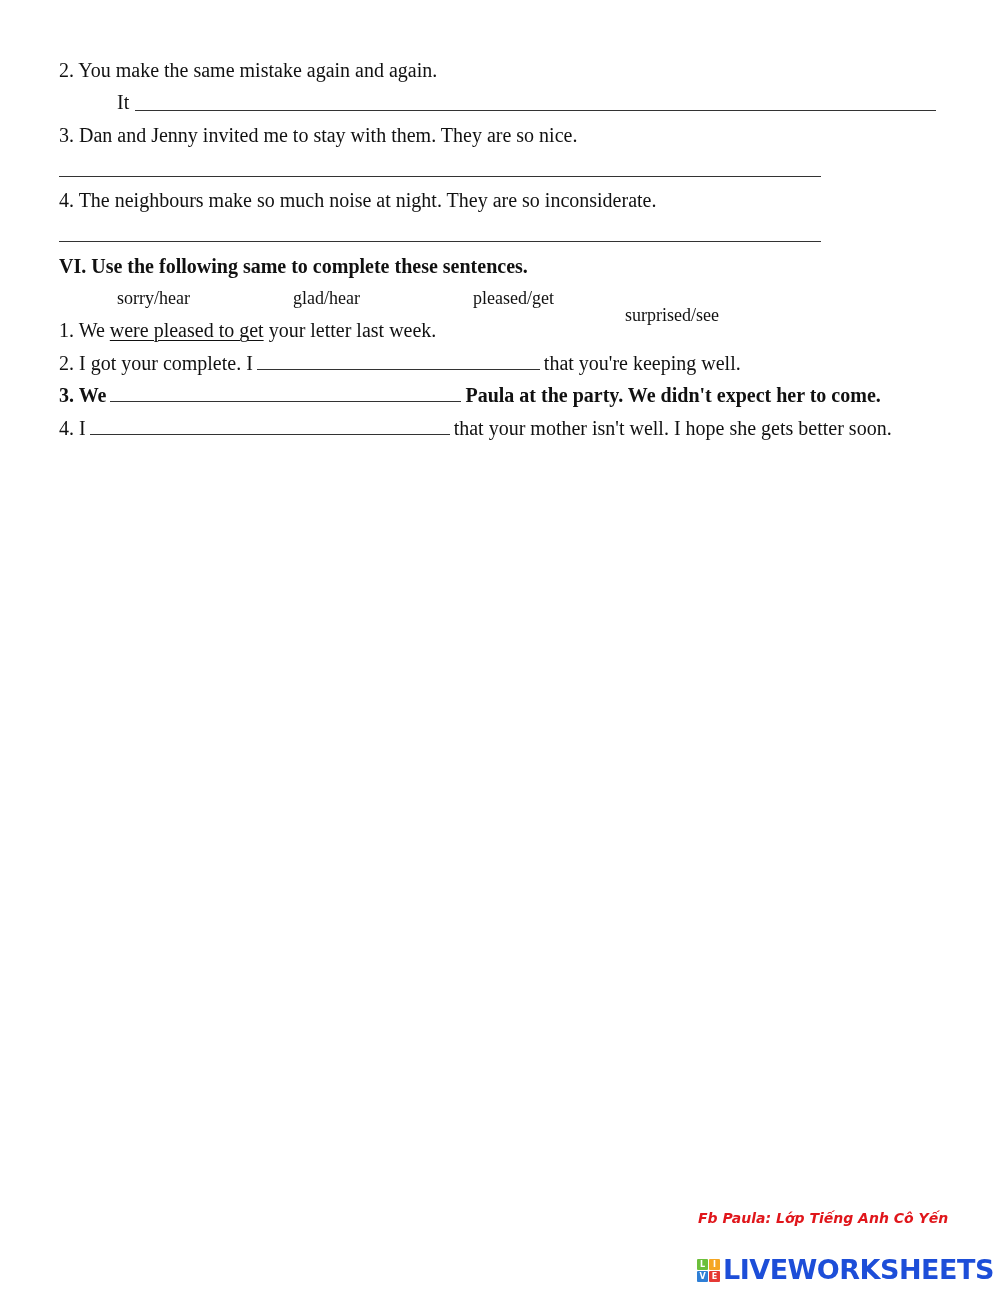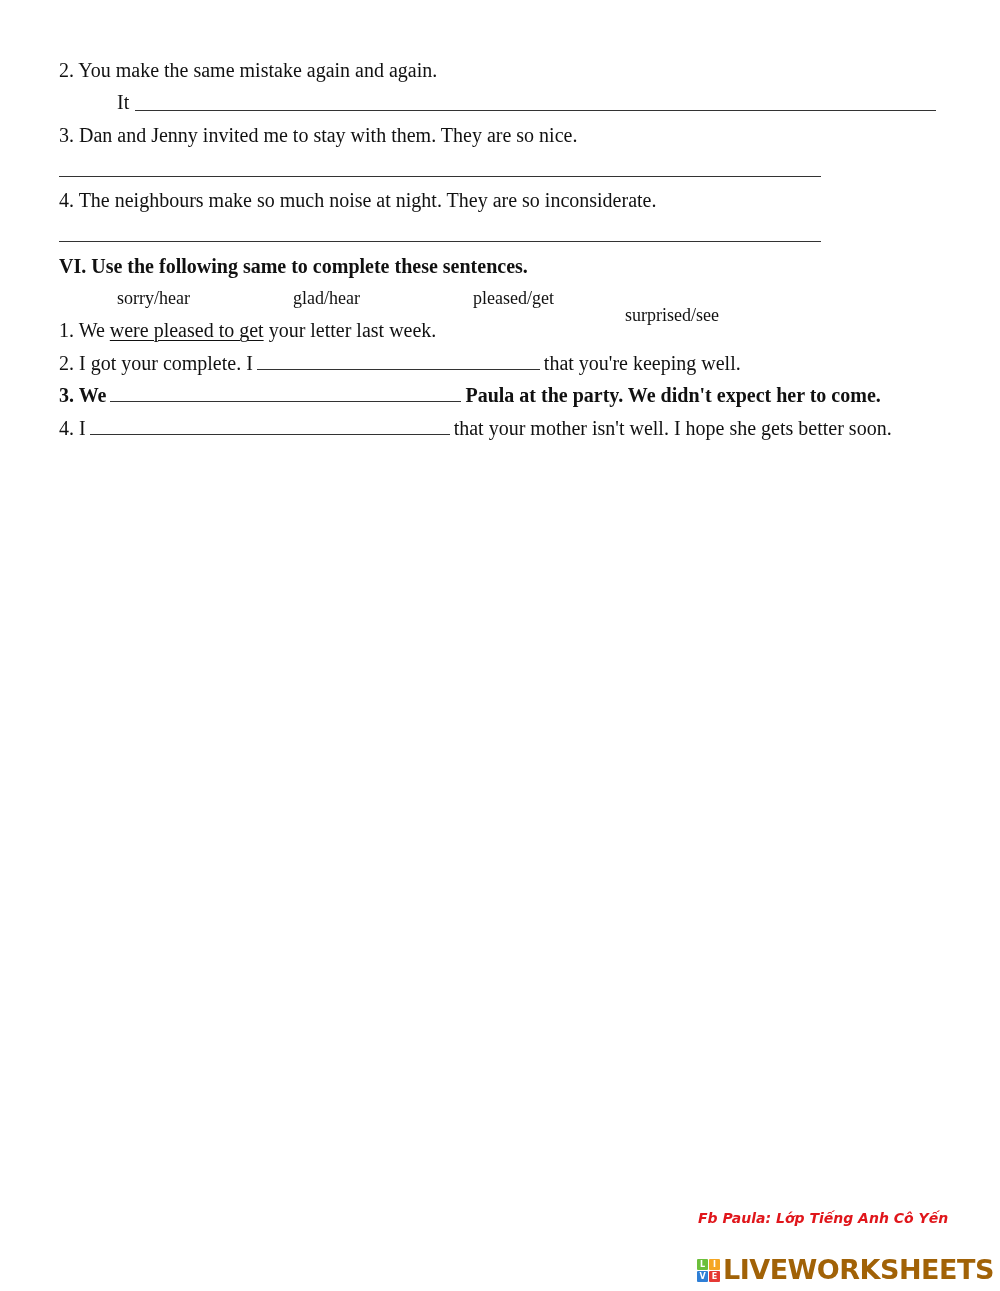--- a/index.html
+++ b/index.html
@@ -80,21 +80,21 @@
       color: #ffffff;
       display: flex;
       align-items: center;
       justify-content: center;
       border-radius: 1px;
     }
     .logo-text {
       font-family: "DejaVu Sans", "Liberation Sans", sans-serif;
       font-size: 27px;
       font-weight: bold;
-      color: #a16207;
+      color: #1d4ed8;
       letter-spacing: -0.5px;
       line-height: 32px;
     }
   </style>
 </head>
 <body>
 
 <div class="line" style="left:59px; top:59px;">
   <span>2.</span>
   <span>You make the same mistake again and again.</span>

